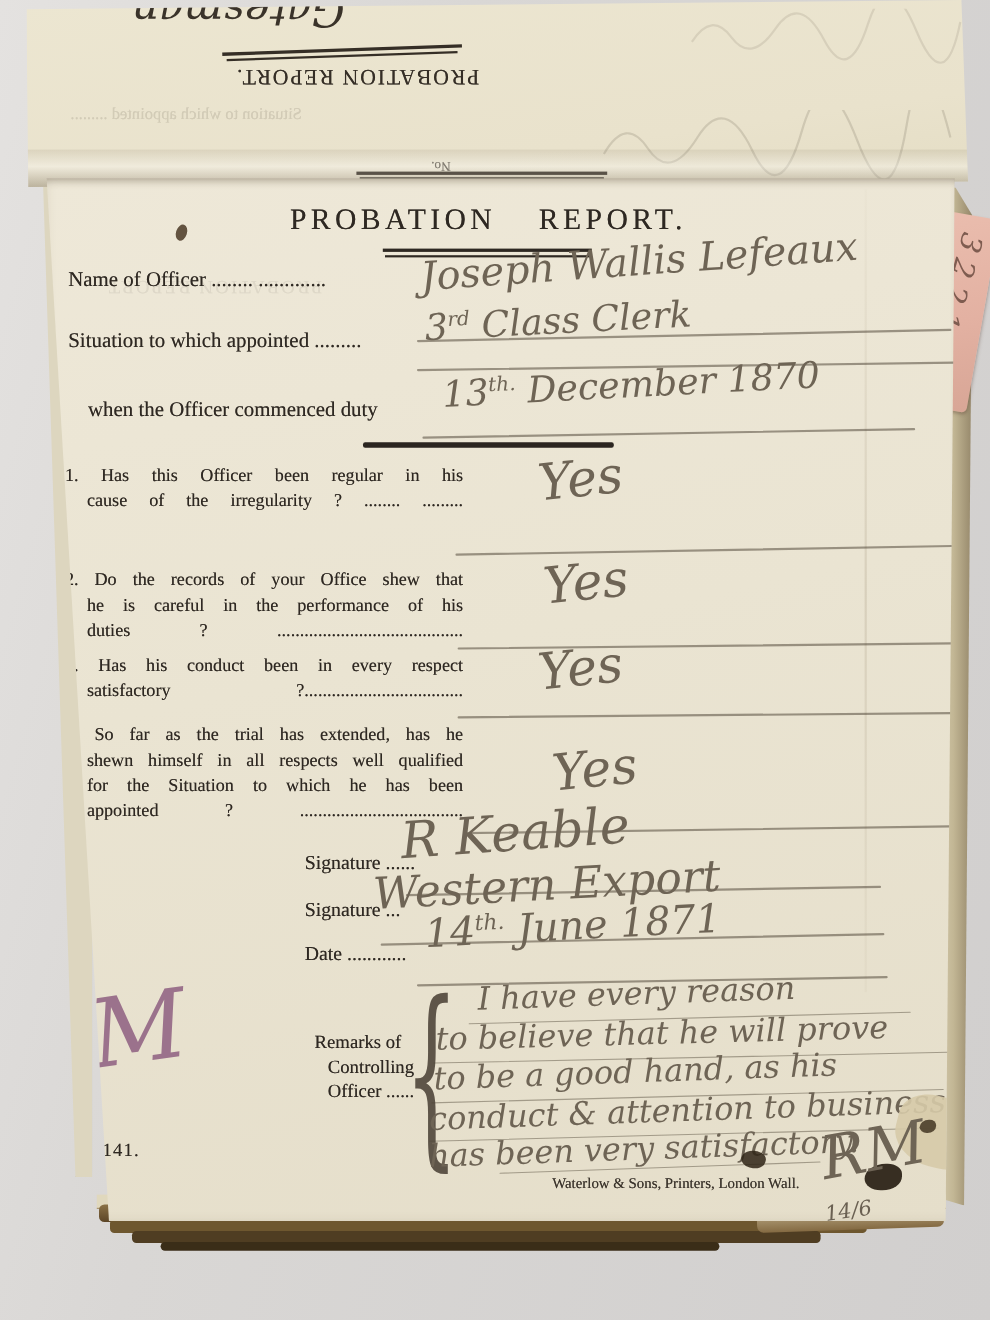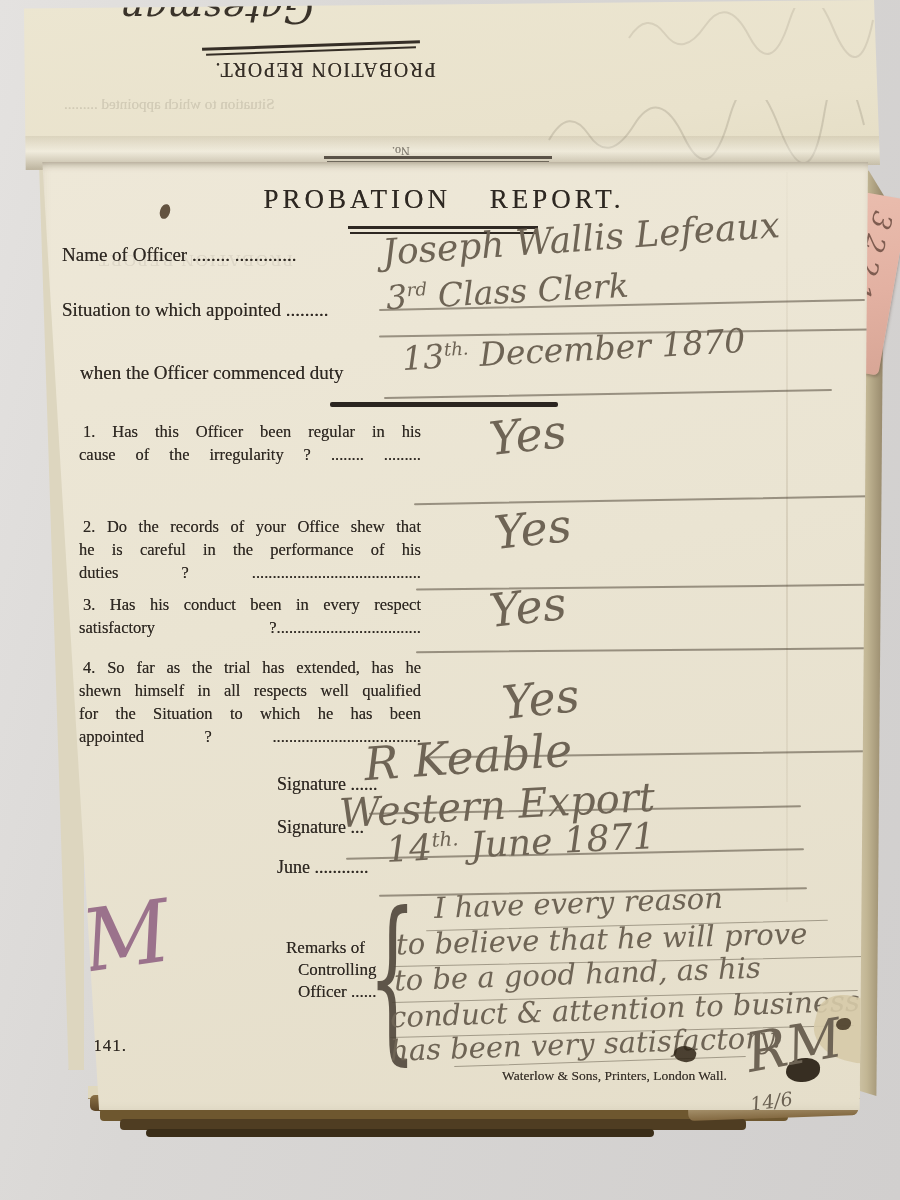--- a/index.html
+++ b/index.html
@@ -39,21 +39,21 @@
 
   
   .printed{color:#2e2822;text-shadow:0 0 .6px rgba(46,40,34,.65);}
   .form-title{left:10px;top:22px;width:800px;text-align:center;font-size:27px;
     letter-spacing:4px;word-spacing:28px;}
   .trule1{left:314px;top:64px;width:190px;height:3px;background:#2e2822;}
   .trule2{left:316px;top:70px;width:186px;height:2px;background:#2e2822;}
   .f-label{font-size:19px;}
   .thick-rule{left:296px;top:240px;width:228px;height:5px;background:#2b2520;border-radius:2px;}
   .q{width:362px;font-size:16.5px;line-height:23px;}
-  .qline{display:block;text-align:justify;text-align-last:justify;padding-left:24px;}
+  .qline{display:block;text-align:justify;text-align-last:justify;}
   .qcont{padding-left:20px;}
   .small-label{font-size:17px;}
   .printer{font-size:13.5px;color:#3a332b;}
   .form-no{font-size:17px;letter-spacing:1px;}
   .brace{font-size:170px;font-weight:100;color:rgba(60,50,40,.8);
     transform:scale(.45,1.05);transform-origin:left center;font-family:"DejaVu Serif",serif;}
 
   
   .hw{font-family:"DejaVu Serif",serif;font-style:italic;color:#6e6455;white-space:nowrap;}
   .hw sup{font-size:55%;}
@@ -155,21 +155,21 @@
     <div class="abs uline" style="left:388px;top:591px;width:490px;transform:rotate(-.8deg);"></div>
 
     <span class="abs printed" style="left:243px;top:612px;font-size:18px;">Signature ......</span>
     <span class="abs hw" style="left:330px;top:568px;font-size:46px;transform:rotate(-4deg);">R Keable</span>
     <div class="abs uline" style="left:335px;top:647px;width:432px;transform:rotate(-1deg);"></div>
 
     <span class="abs printed" style="left:243px;top:655px;font-size:18px;">Signature ...</span>
     <span class="abs hw" style="left:305px;top:620px;font-size:40px;transform:rotate(-3deg);">Western Export</span>
     <div class="abs uline" style="left:312px;top:691px;width:458px;transform:rotate(-1.2deg);"></div>
 
-    <span class="abs printed" style="left:243px;top:695px;font-size:18px;">June ............</span>
+    <span class="abs printed" style="left:243px;top:695px;font-size:18px;">Date ............</span>
     <span class="abs hw" style="left:352px;top:660px;font-size:36px;transform:rotate(-3deg);"><span>14</span><sup>th.</sup><span> June 1871</span></span>
     <div class="abs uline" style="left:345px;top:729px;width:428px;transform:rotate(-1deg);"></div>
 
     <span class="abs printed small-label" style="left:252px;top:776px;">Remarks of</span>
     <span class="abs printed small-label" style="left:264px;top:798px;text-align:center;">Controlling</span>
     <span class="abs printed small-label" style="left:264px;top:820px;">Officer ......</span>
     <span class="abs brace" style="left:334px;top:716px;">{</span>
 
     <span class="abs hw" style="left:400px;top:724px;font-size:29px;transform:rotate(-2deg);">I have every reason</span>
     <div class="abs uline light" style="left:392px;top:763px;width:402px;transform:rotate(-1.5deg);"></div>

